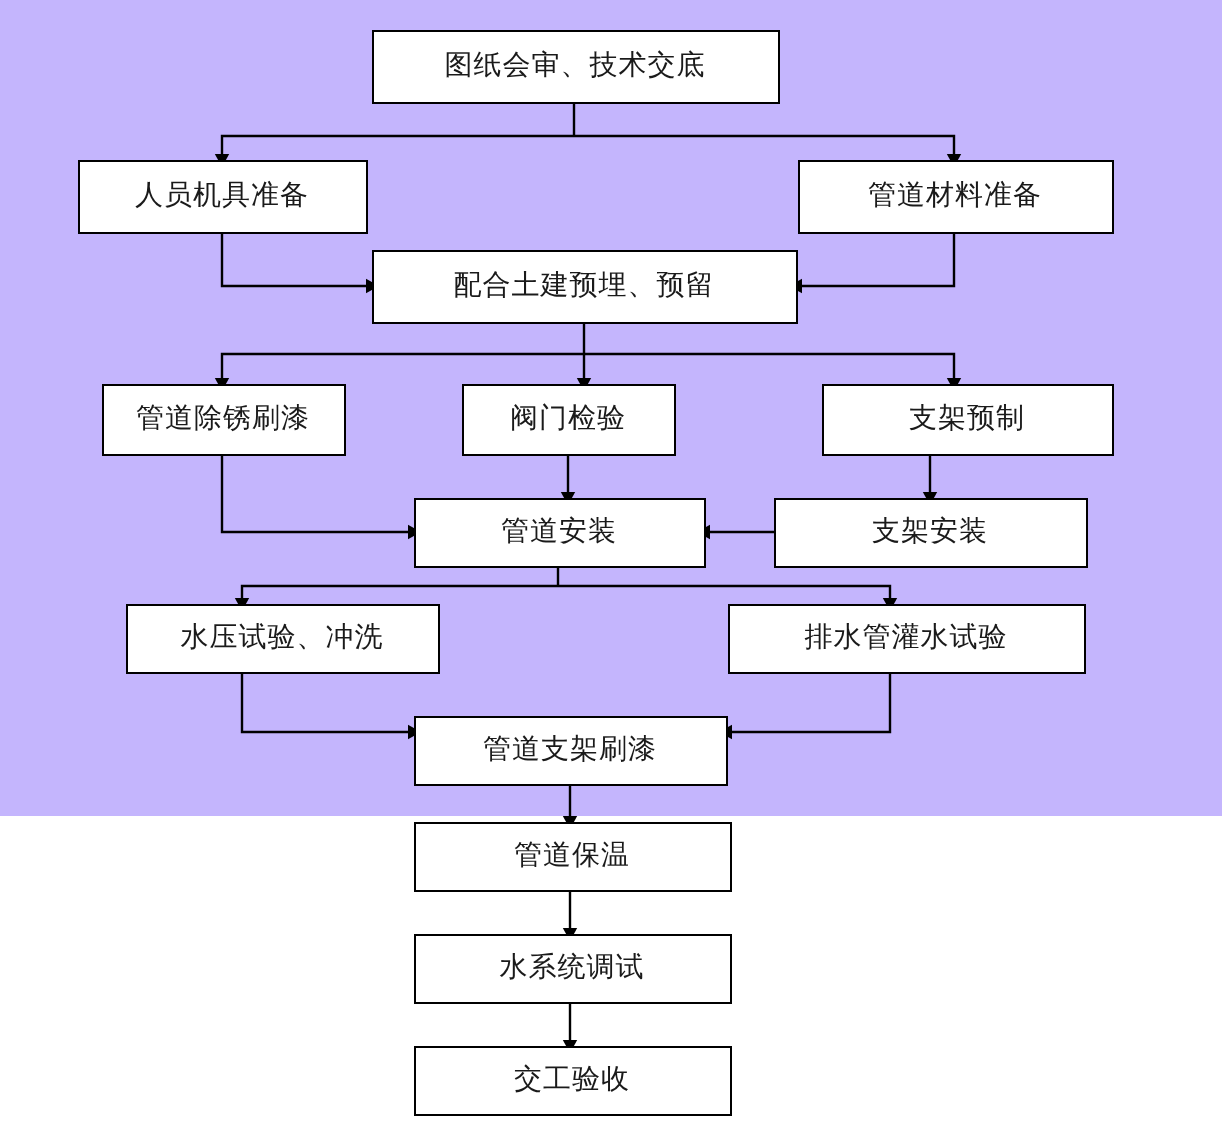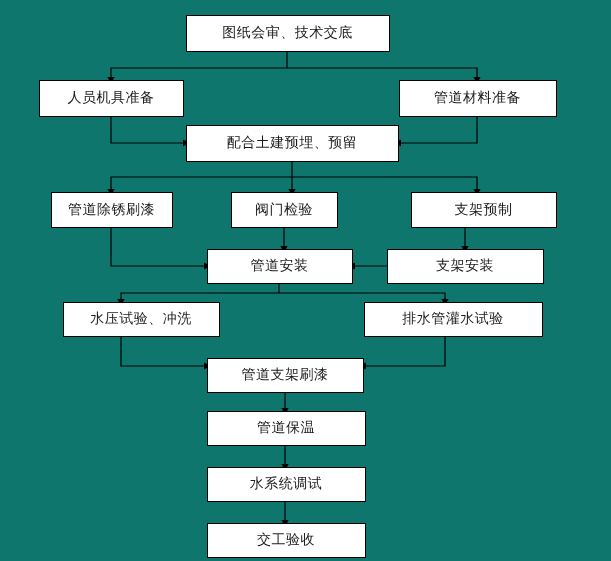--- a/index.html
+++ b/index.html
@@ -9,22 +9,22 @@
   }
   body {
     width: 611px;
     height: 561px;
     font-family: "Liberation Serif", "DejaVu Serif", serif;
     overflow: hidden;
   }
   #flowchart-root {
     position: relative;
     width: 611px;
-    height: 561px;
-    background: #0f766e;
+    height: 408px;
+    background: #c4b5fd;
   }
   svg.diagram {
     position: absolute;
     left: 0;
     top: 0;
     width: 611px;
     height: 561px;
     display: block;
   }
   .node-box {

